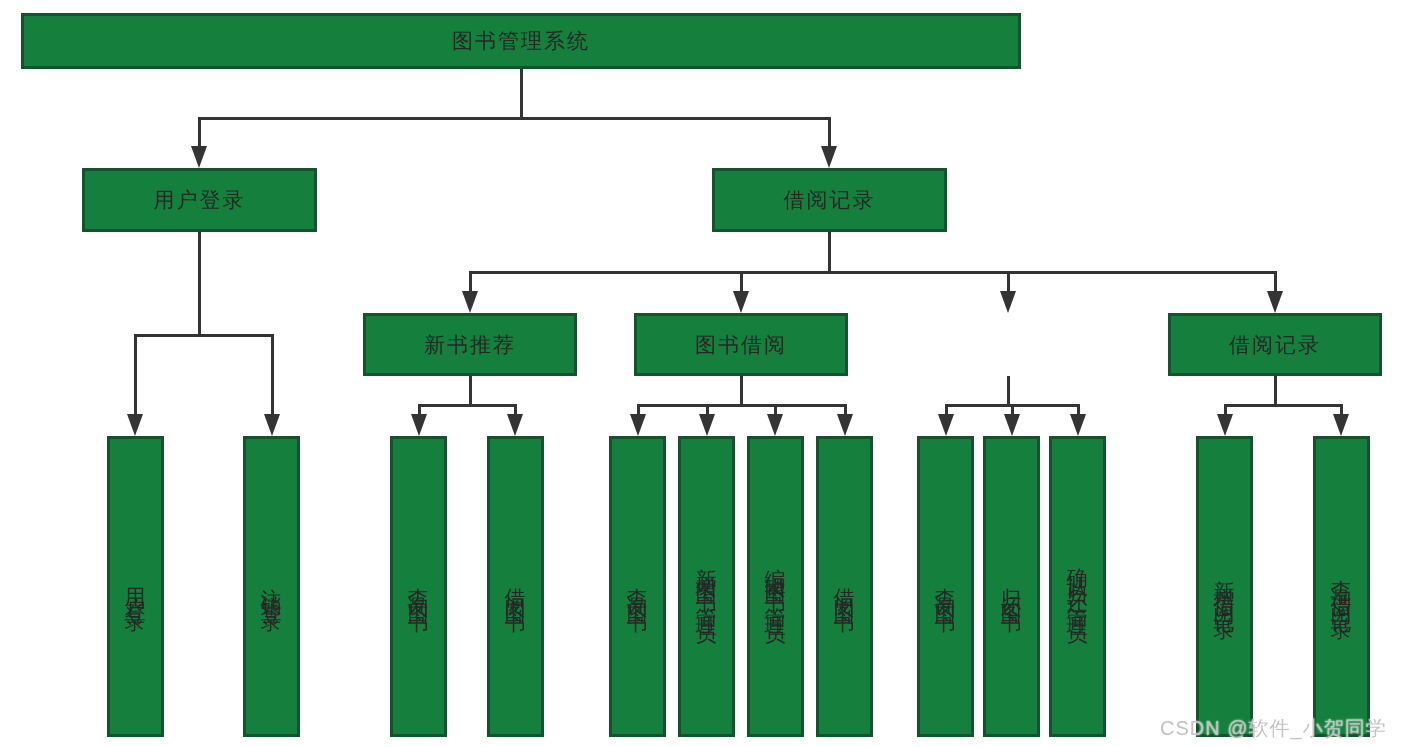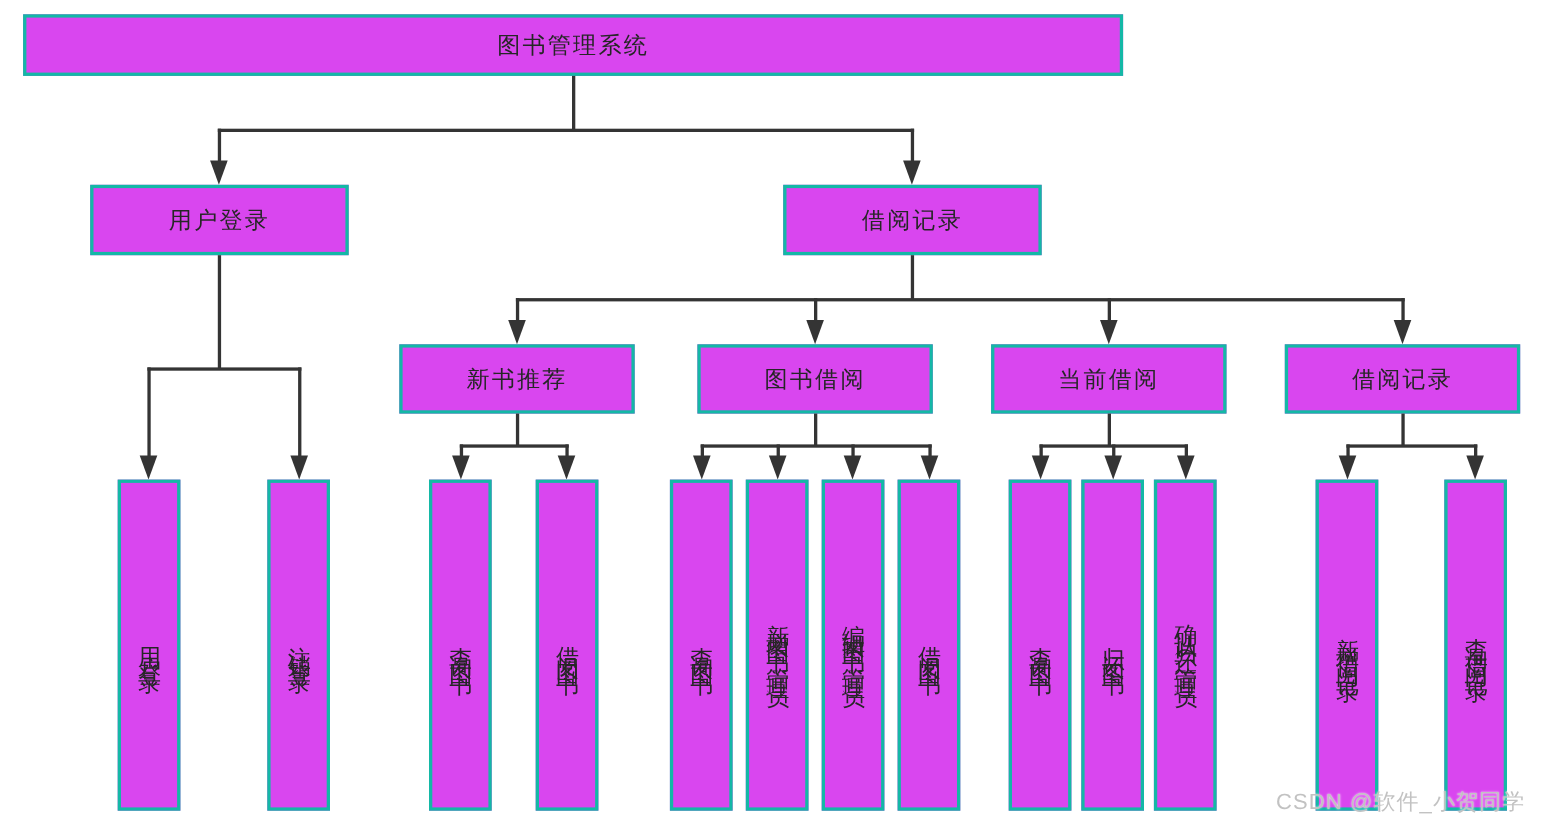--- a/index.html
+++ b/index.html
@@ -5,22 +5,22 @@
   html,body{margin:0;padding:0;background:#ffffff;}
   .canvas{
     position:relative;
     width:1405px;height:747px;
     background:#ffffff;
     font-family:"Liberation Sans","DejaVu Sans",sans-serif;
     overflow:hidden;
   }
   .box{
     position:absolute;
-    border:3px solid #14b8a6;
-    background:#d946ef;
+    border:3px solid #14532d;
+    background:#15803d;
     box-sizing:border-box;
     display:flex;align-items:center;justify-content:center;
     color:#262626;
     font-size:21px;
     letter-spacing:2px;
   }
   .leaf{width:57px;height:301px;top:436px;}
   .lvl3{width:214px;height:63px;top:313px;}
   .lvl2{width:235px;height:64px;top:168px;}
   .vtext{
@@ -88,23 +88,20 @@
   <div class="vline" style="left:1007px;top:271px;height:28px"></div>
   <div class="arrow" style="left:1000px;top:291px"></div>
   <div class="vline" style="left:1274px;top:271px;height:28px"></div>
   <div class="arrow" style="left:1267px;top:291px"></div>
 
   <div class="box lvl3" style="left:634px">
     <span>图书借阅</span>
   </div>
   <div class="box lvl3" style="left:363px">
     <span>新书推荐</span>
-  </div>
-  <div class="box lvl3" style="left:901px">
-    <span>当前借阅</span>
   </div>
   <div class="box lvl3" style="left:1168px">
     <span>借阅记录</span>
   </div>
 
   <div class="vline" style="left:469px;top:376px;height:29px"></div>
   <div class="hline" style="left:418px;top:404px;width:99px"></div>
   <div class="vline" style="left:418px;top:404px;height:24px"></div>
   <div class="arrow" style="left:411px;top:414px"></div>
   <div class="vline" style="left:514px;top:404px;height:24px"></div>

